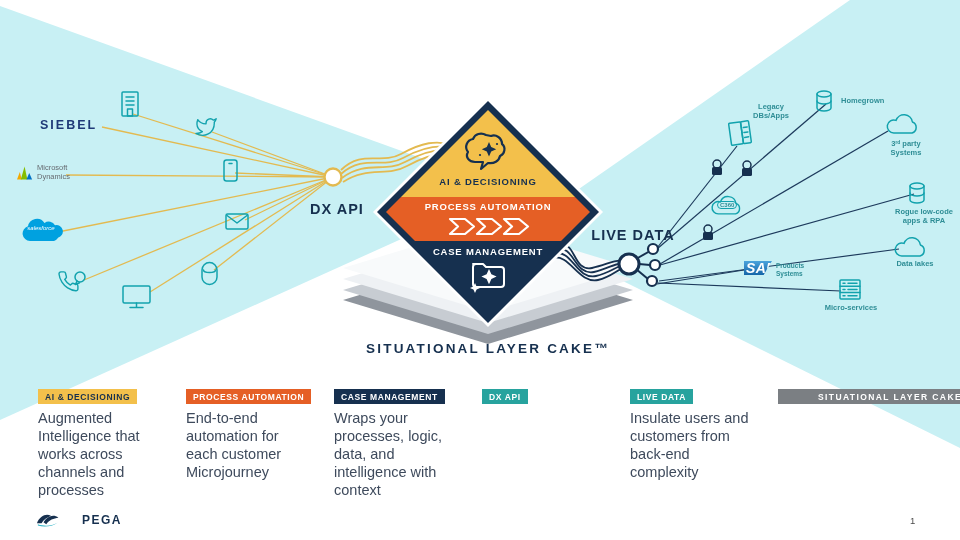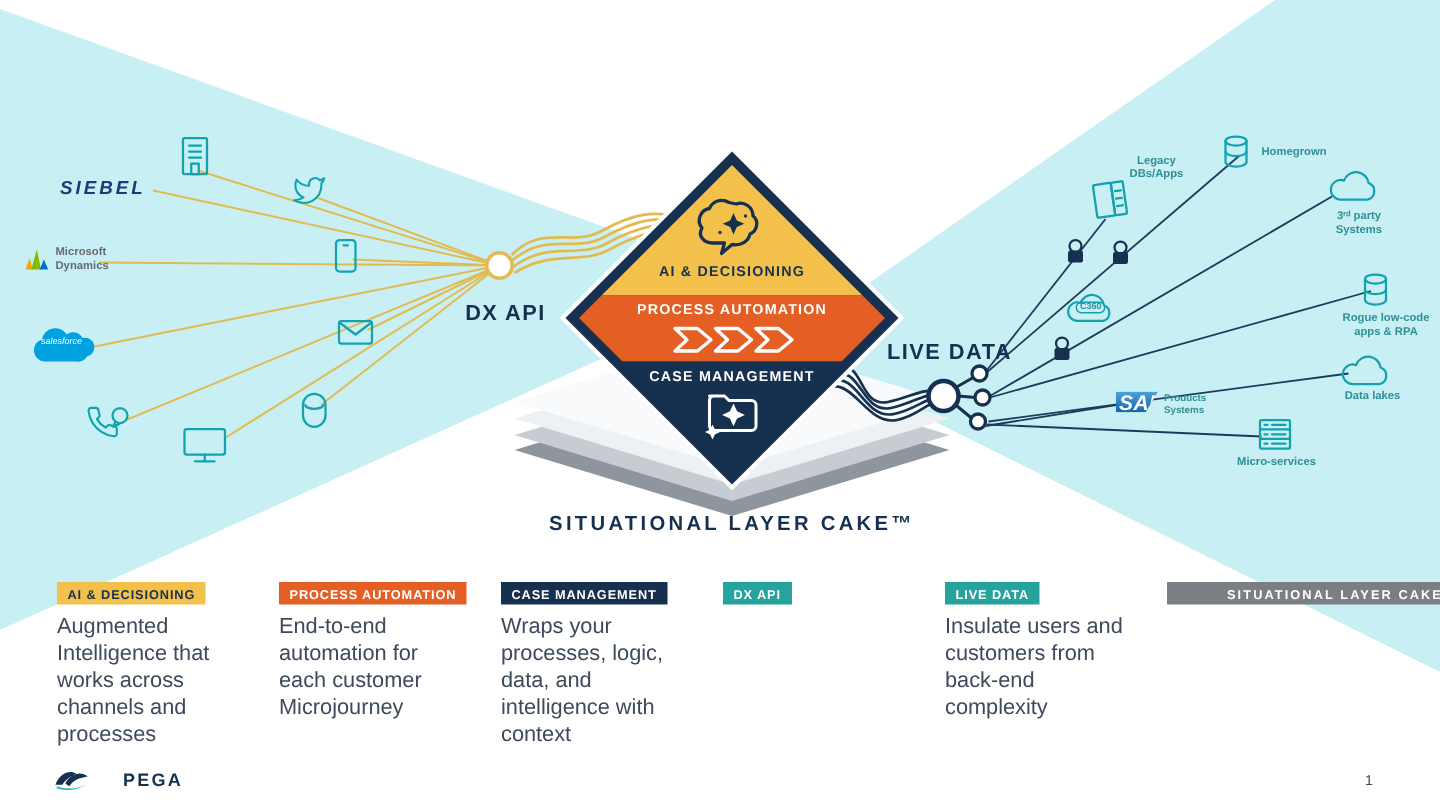--- a/index.html
+++ b/index.html
@@ -11,22 +11,22 @@
               font-size:9.5px;letter-spacing:.8px;}
   .band-ai{color:#16304f;}
   .band-white{color:#ffffff;}
   
   .hub-label{position:absolute;font-weight:bold;color:#16304f;font-size:14.5px;letter-spacing:1px;}
   
   .slc-title{position:absolute;left:358px;top:341px;width:260px;text-align:center;
              font-weight:bold;color:#16304f;font-size:13.5px;letter-spacing:2.2px;}
   
   .siebel{position:absolute;left:40px;top:118px;font-weight:bold;color:#1f3a78;
-          font-size:12.5px;letter-spacing:2px;font-style:italic;}
-  .msdyn{position:absolute;left:17px;top:164px;display:flex;align-items:center;gap:3px;font-weight:bold;}
+          font-size:12.5px;letter-spacing:2px;}
+  .msdyn{position:absolute;left:17px;top:164px;display:flex;align-items:center;gap:3px;}
   .msdyn .txt{font-size:7.5px;color:#666b71;line-height:1.15;}
   .sforce{position:absolute;left:19px;top:216px;width:44px;height:28px;}
   .sforce span{position:absolute;left:0;top:9px;width:44px;text-align:center;color:#fff;
                font-style:italic;font-size:6px;}
   
   .rlabel{position:absolute;color:#2f8e96;font-size:7.5px;font-weight:600;line-height:1.25;}
   .c360-chip{position:absolute;left:717px;top:201px;border:1px solid #12a2ad;border-radius:4px;
              padding:0 2px;font-size:6px;color:#2f8e96;font-weight:bold;background:transparent;}
   .sap-logo{position:absolute;left:744px;top:261px;width:28px;height:14px;
             background:linear-gradient(180deg,#4aa3dc,#1565a8);

